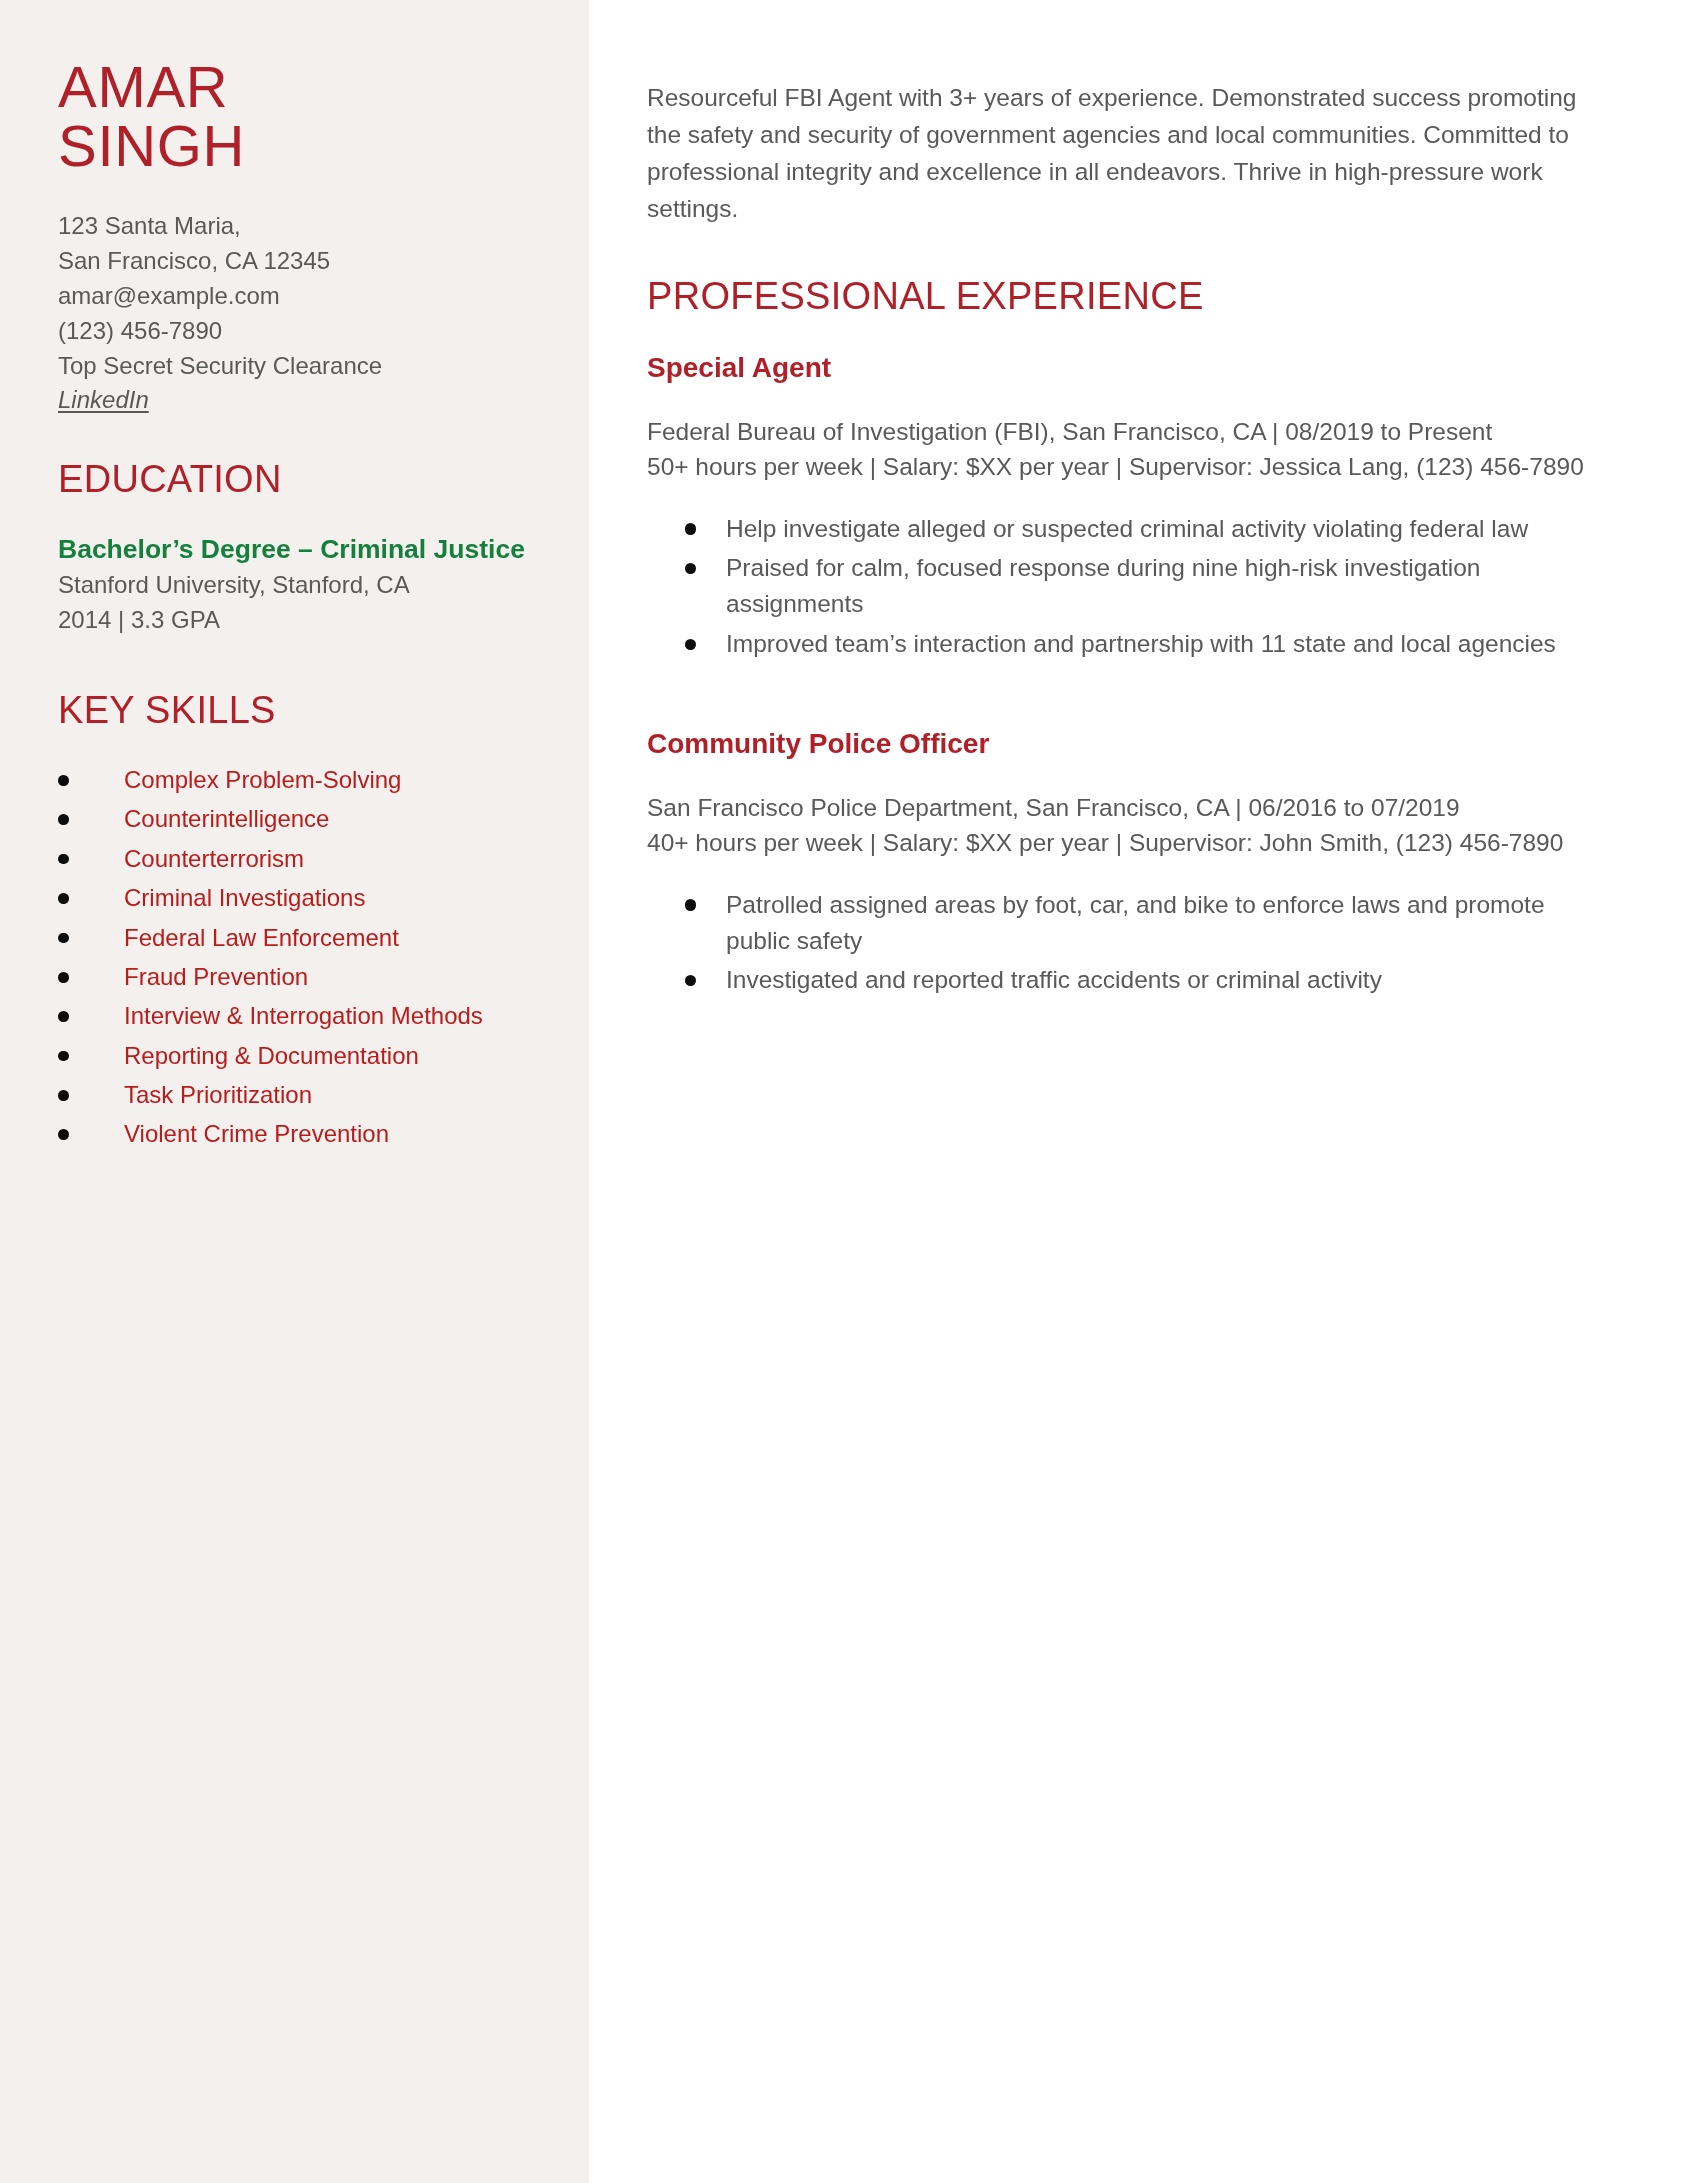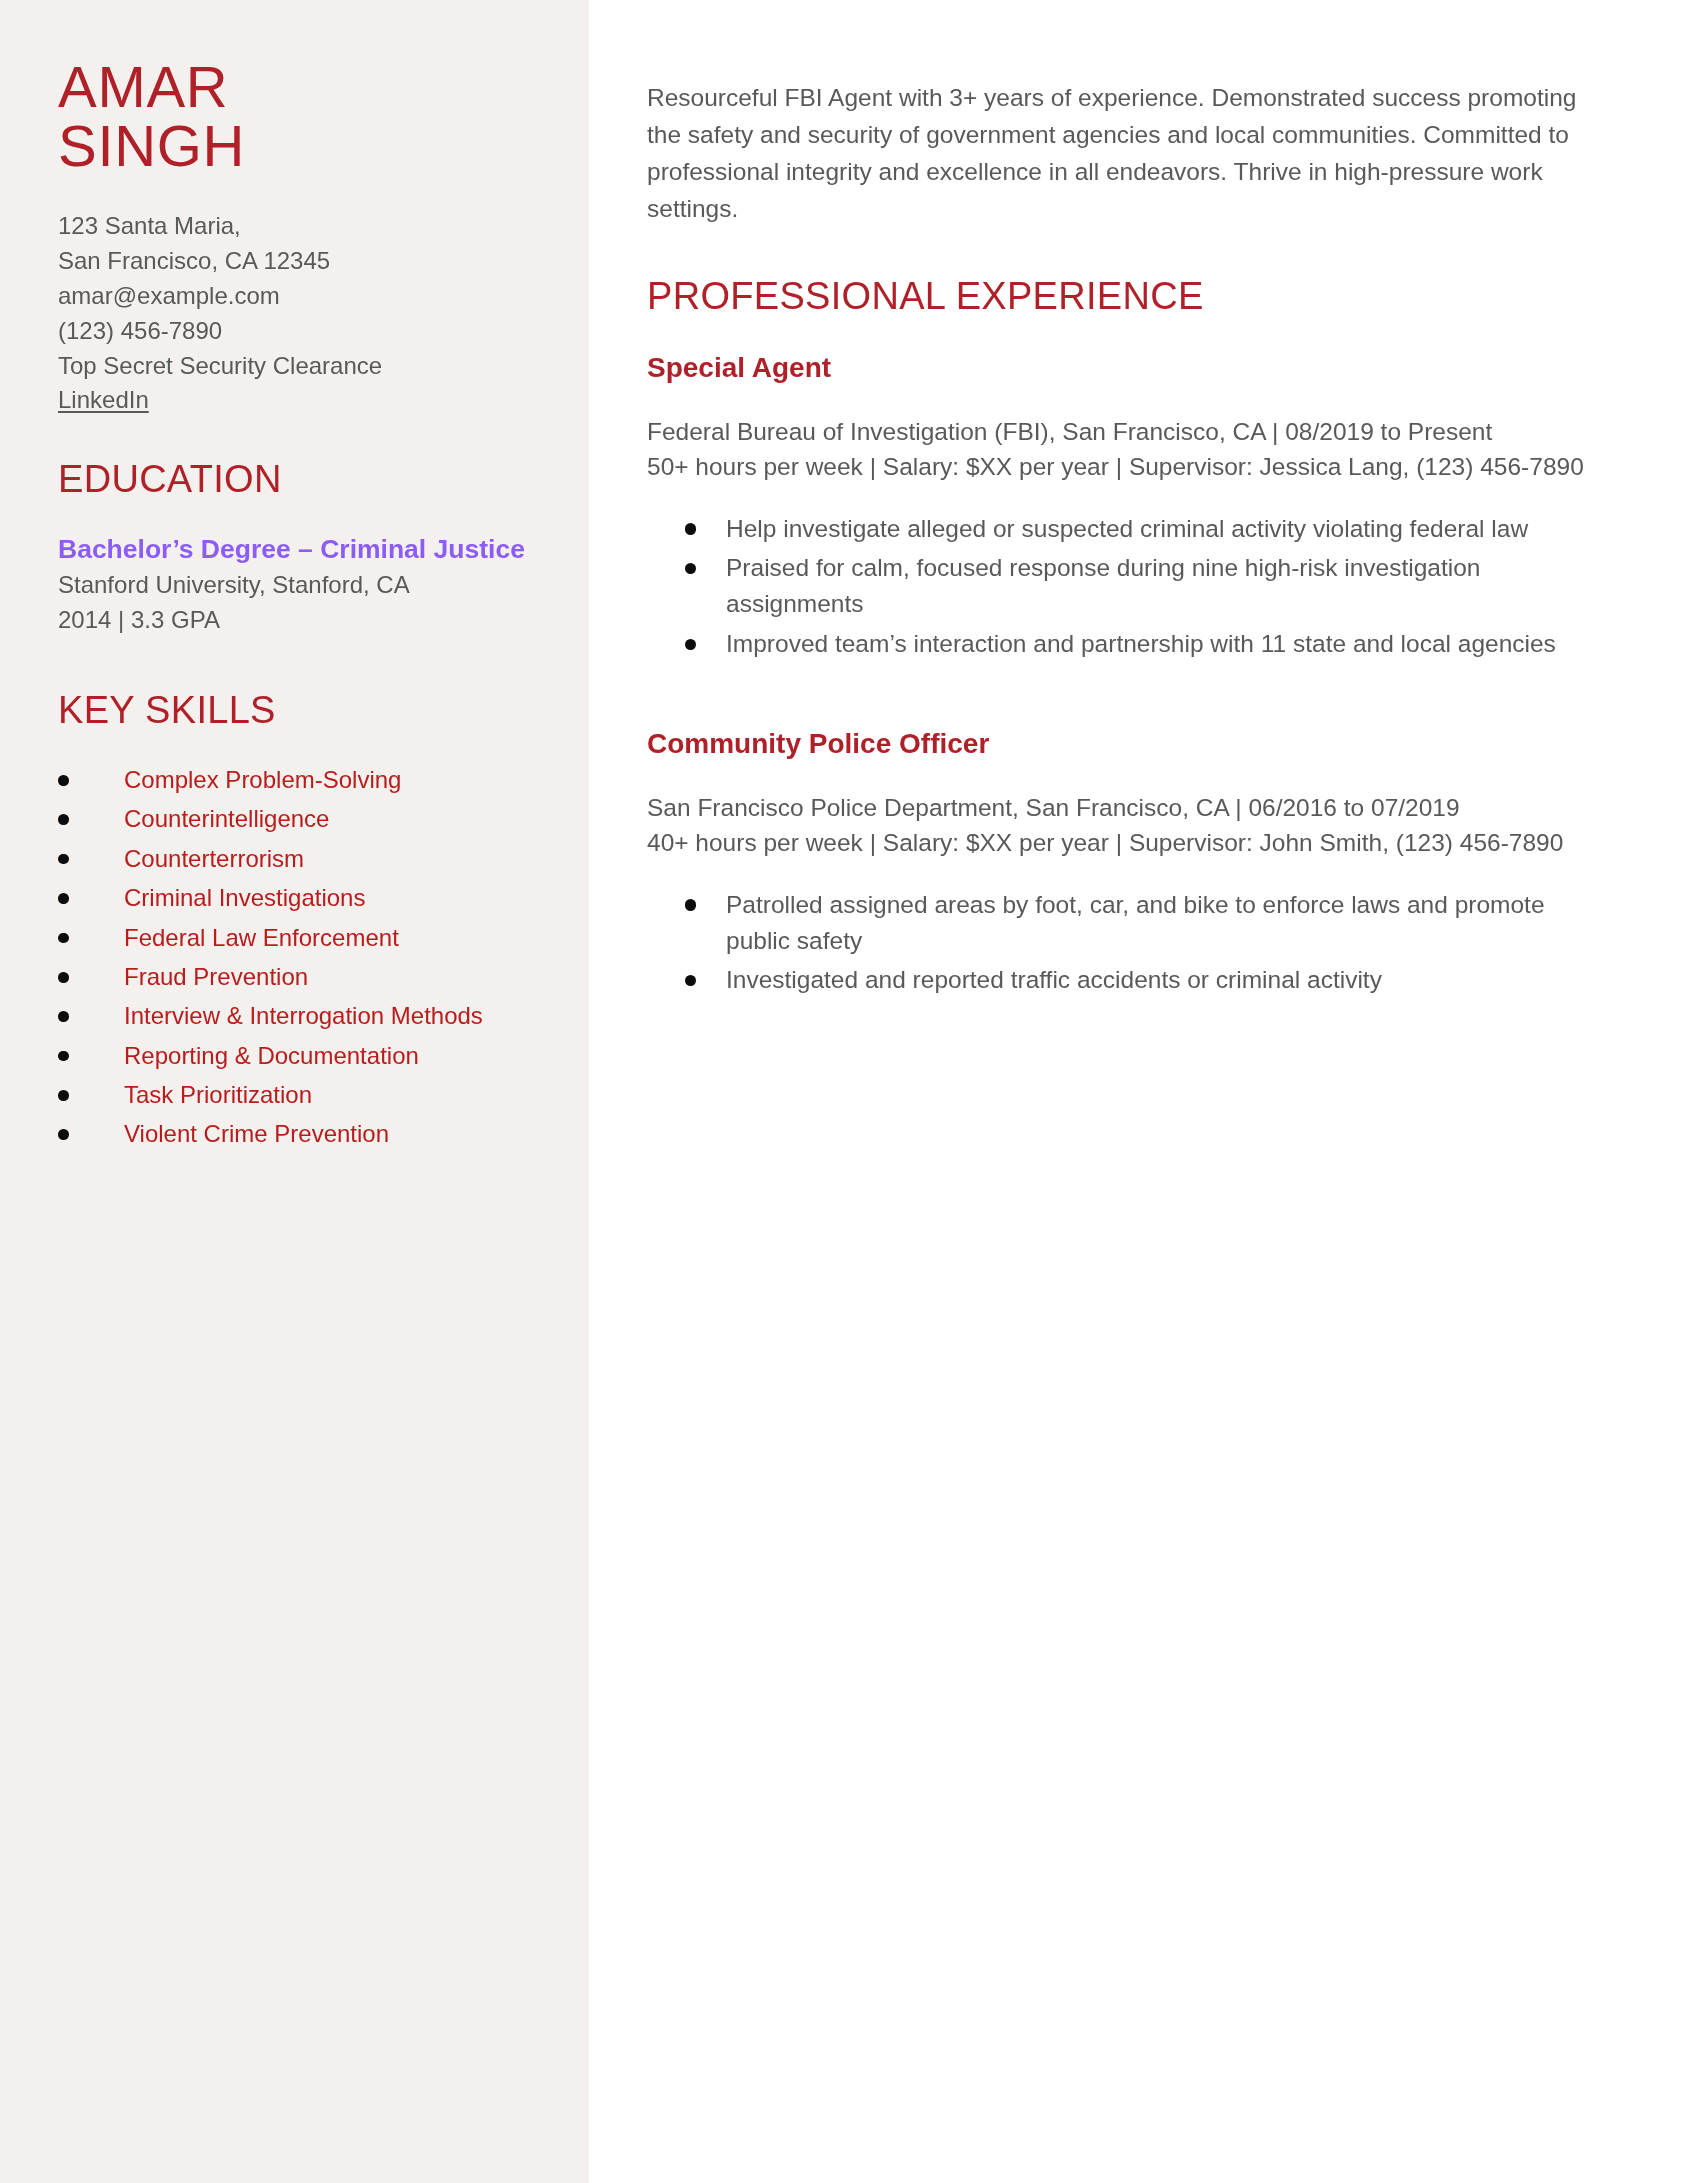--- a/index.html
+++ b/index.html
@@ -52,34 +52,35 @@
   }
   .contact-line {
     color: #595959;
     font-size: 24px;
     line-height: 1.45;
     font-weight: 400;
   }
   .contact-line.link {
     text-decoration: underline;
     text-underline-offset: 3.3px;
+    font-style: italic;
   }
 
   .section-head {
     color: #B02028;
     font-size: 38px;
     font-weight: 400;
     letter-spacing: 0.3px;
     line-height: 1.1;
   }
   .section-head.education { margin-top: 41px; }
   .section-head.keyskills { margin-top: 52px; }
 
   .edu-degree {
-    color: #8b5cf6;
+    color: #15803d;
     font-size: 26.5px;
     font-weight: 700;
     line-height: 1.35;
     margin-top: 28px;
   }
   .edu-school {
     color: #595959;
     font-size: 24px;
     line-height: 1.45;
   }

